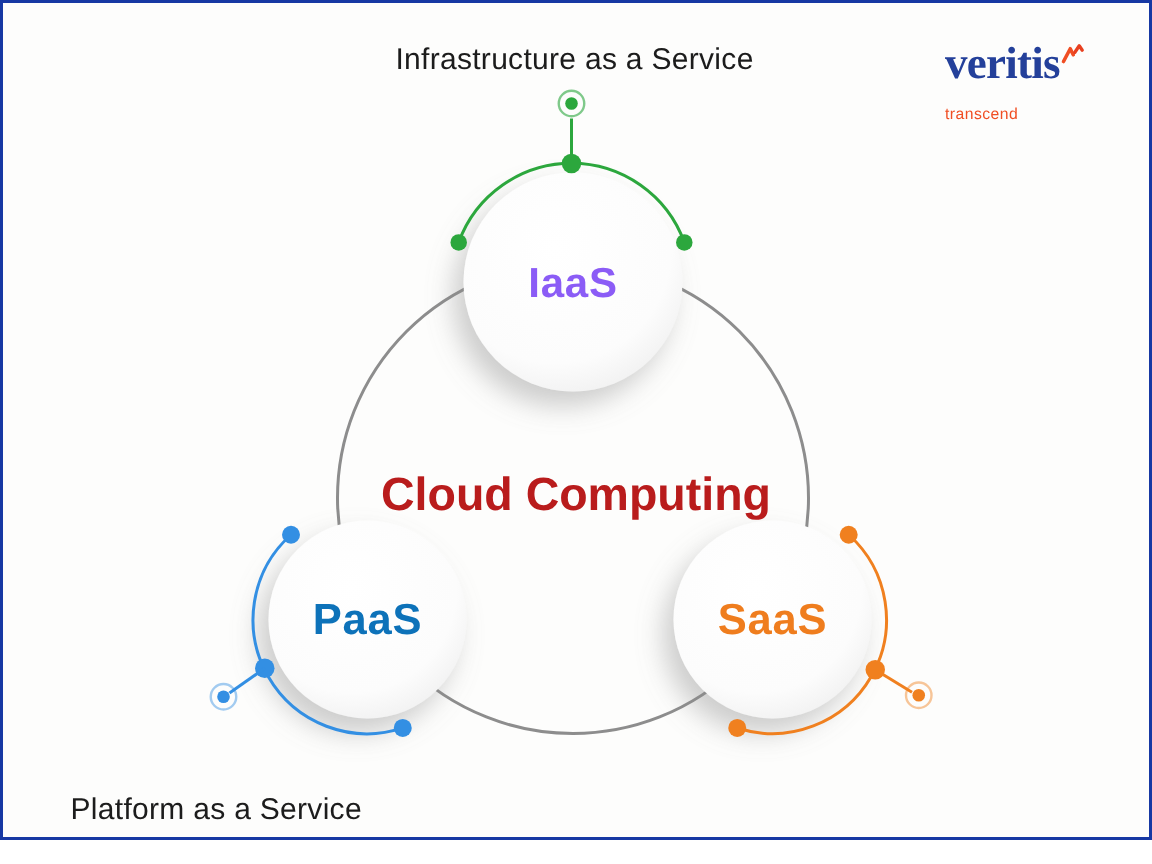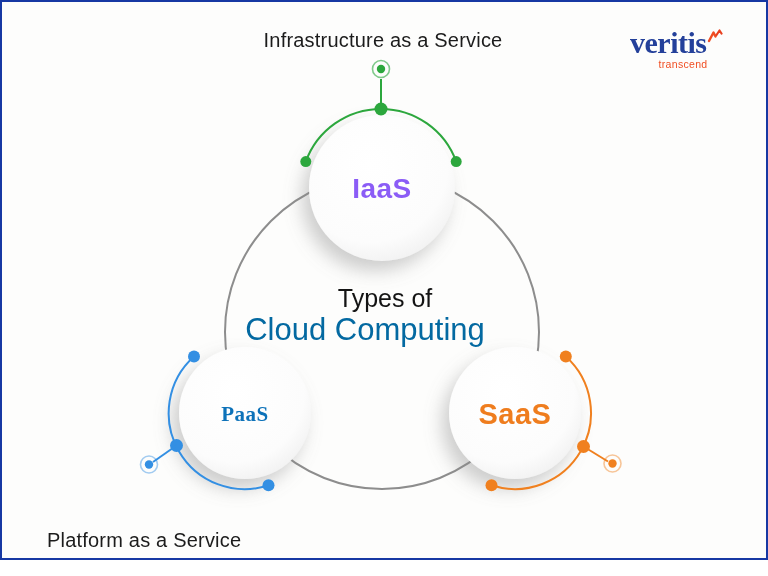--- a/index.html
+++ b/index.html
@@ -13,29 +13,29 @@
     font-family:"Liberation Sans", sans-serif;
   }
   .layer{position:absolute;left:0;top:0;}
   .txt{position:absolute;white-space:nowrap;color:#1c1c1c;}
   .caption{font-size:20px;font-weight:500;letter-spacing:.2px;}
   .top-caption{left:381px;top:27px;transform:translateX(-50%);}
   .left-caption{left:45px;top:497px;margin-top:30px;}
   .right-caption{left:536px;top:510px;}
   .node-label{font-weight:bold;letter-spacing:.5px;transform:translate(-50%,-50%);}
   .iaas-label{left:380px;top:187px;font-size:28px;color:#8b5cf6;}
-  .paas-label{left:243px;top:412px;font-size:21px;color:#0d72b9;font-family:Liberation Serif, serif;}
+  .paas-label{left:243px;top:412px;font-size:29px;color:#0d72b9;}
   .saas-label{left:513px;top:412px;font-size:29px;color:#ef7d1e;text-align:center;}
   .title-line1{left:383px;top:296px;transform:translate(-50%,-50%);font-size:25px;font-weight:500;color:#141414;}
-  .title-line2{left:363px;top:328px;transform:translate(-50%,-50%);font-size:31px;font-weight:normal;color:#0369a1;}
+  .title-line2{left:382px;top:328px;transform:translate(-50%,-50%);font-size:31px;font-weight:bold;color:#b91c1c;}
   .logo{position:absolute;left:628px;top:26px;width:120px;}
   .logo-row{display:flex;align-items:flex-start;}
   .logo-word{font-size:30px;font-weight:bold;color:#24409a;letter-spacing:-.5px;line-height:30px;font-family:Liberation Serif, serif;}
   .logo-mark{margin-left:1px;margin-top:1px;}
-  .logo-tagline{font-size:10.5px;color:#f04e23;text-align:center;padding-right:14px;margin-top:0;font-weight:500;letter-spacing:.3px;}
+  .logo-tagline{font-size:10.5px;color:#f04e23;text-align:left;padding-right:14px;margin-top:12px;font-weight:500;letter-spacing:.3px;}
 </style>
 </head>
 <body>
 
 <div class="canvas">
 
   <svg class="layer" width="768" height="576" viewBox="0 0 768 576">
     <defs>
       <filter id="softShadow" x="-40%" y="-40%" width="180%" height="180%">
         <feDropShadow dx="-7" dy="10" stdDeviation="9" flood-color="#8a8a8a" flood-opacity="0.42"></feDropShadow>
@@ -84,21 +84,20 @@
     </g>
   </svg>
 
   <div class="txt caption top-caption">Infrastructure as a Service</div>
   <div class="txt caption left-caption">Platform as a Service</div>
 
   <div class="txt node-label iaas-label">IaaS</div>
   <div class="txt node-label paas-label">PaaS</div>
   <div class="txt node-label saas-label">SaaS</div>
 
-  <div class="txt title-line1">Types of</div>
   <div class="txt title-line2">Cloud Computing</div>
 
   <div class="logo">
     <div class="logo-row">
       <span class="logo-word">veritis</span>
       <svg class="logo-mark" width="16" height="14" viewBox="0 0 16 14">
         <path d="M2 12 L6.5 3.5 L8.5 7.5" fill="none" stroke="#f04e23" stroke-width="2.4" stroke-linecap="round" stroke-linejoin="round"></path>
         <path d="M9.5 6 L12.5 1.5 L14.5 4.5" fill="none" stroke="#e8401f" stroke-width="2.2" stroke-linecap="round" stroke-linejoin="round"></path>
       </svg>
     </div>

